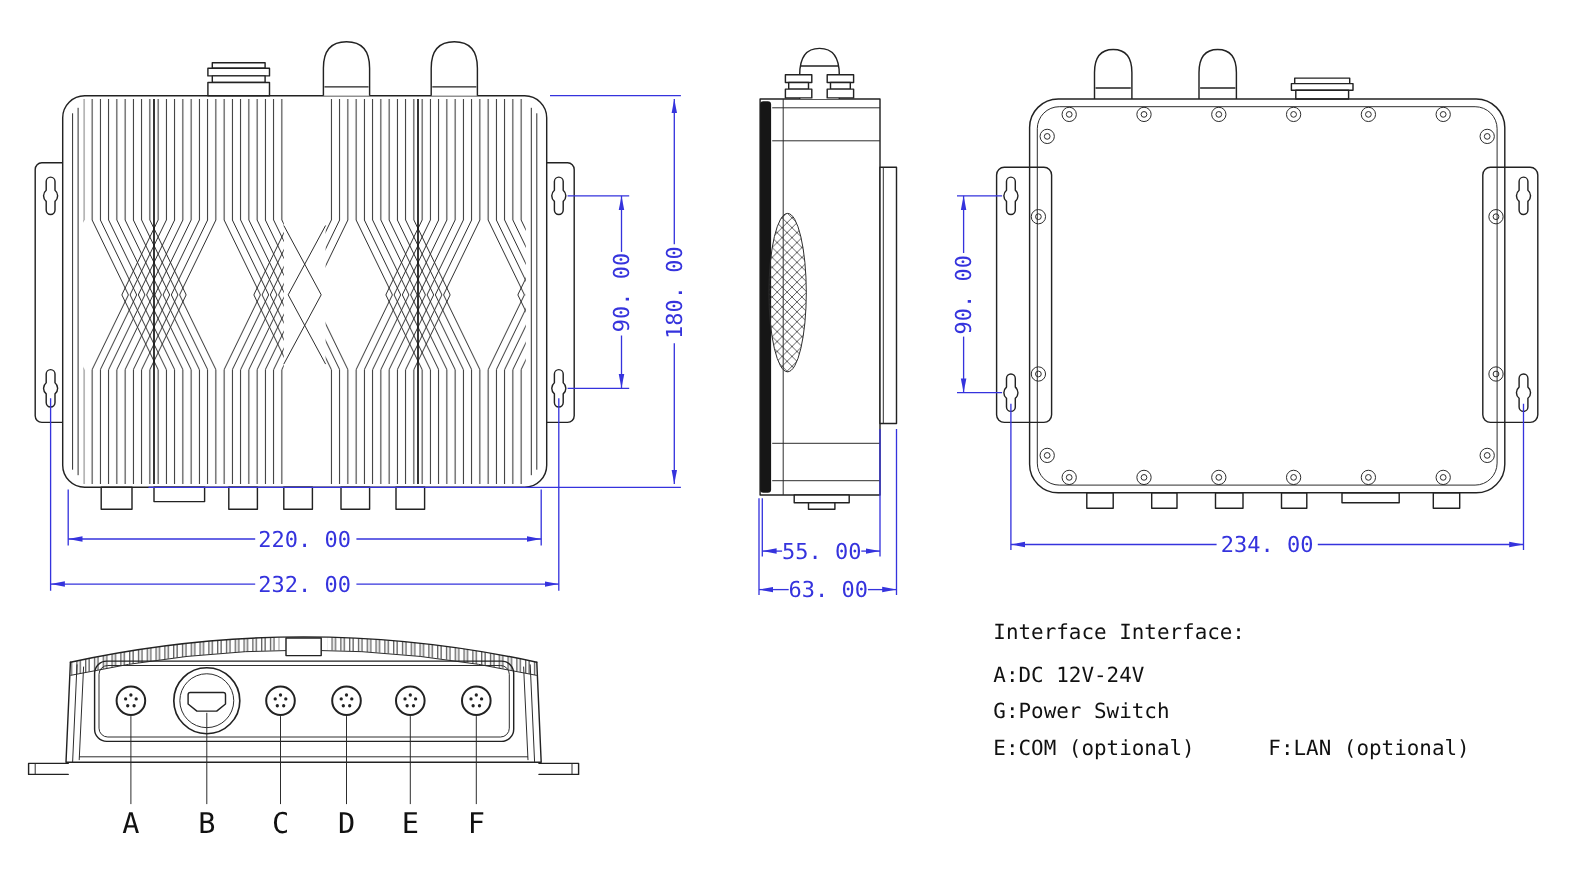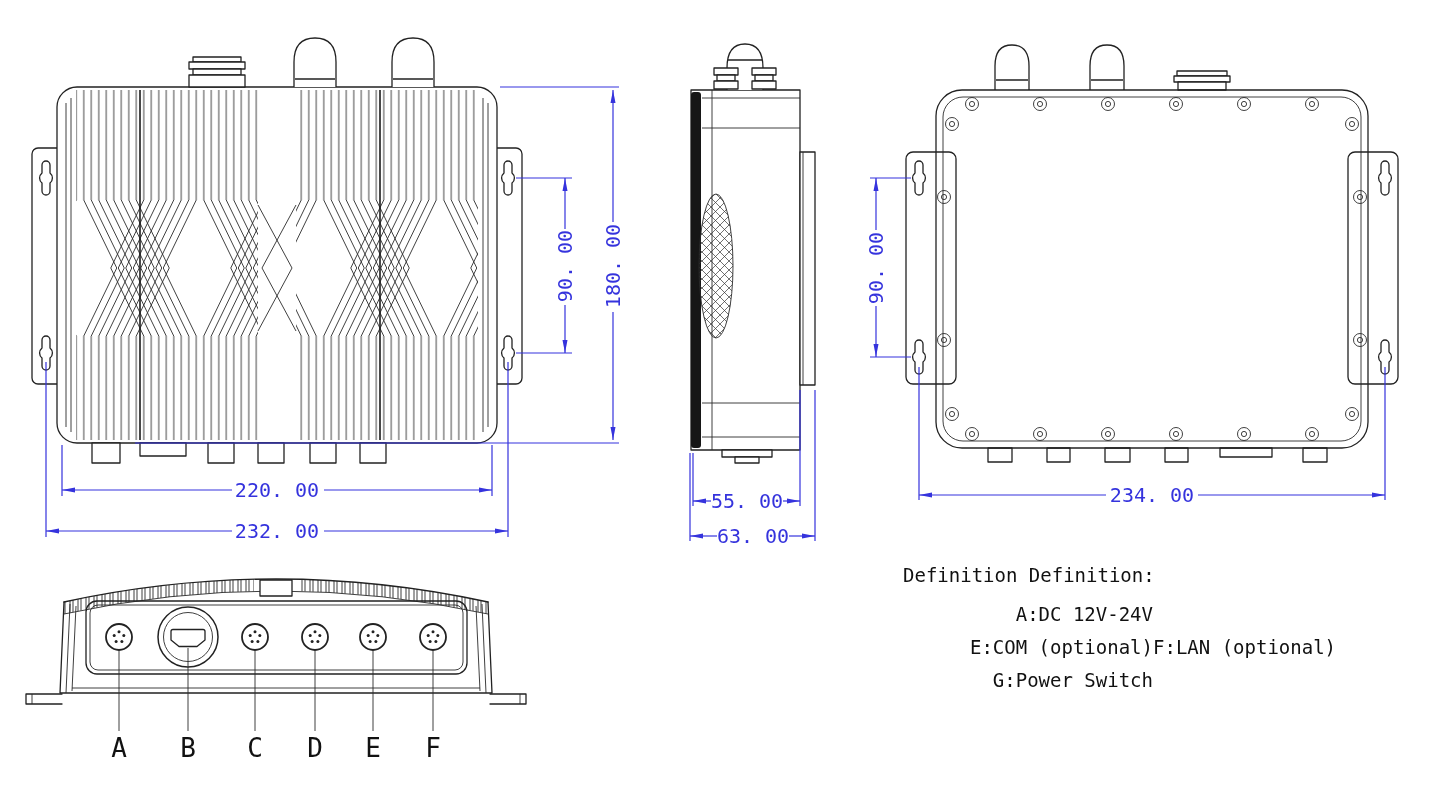--- a/index.html
+++ b/index.html
@@ -10,21 +10,21 @@
   .ln  {stroke:#222;stroke-width:1.3;fill:none;stroke-linejoin:round;stroke-linecap:round;}
   .lnf {stroke:#222;stroke-width:1.3;fill:#fff;stroke-linejoin:round;}
   .thin{stroke:#2a2a2a;stroke-width:0.9;fill:none;}
   .dim {stroke:#3533dd;stroke-width:1.2;fill:none;}
   .dimtxt{fill:#3533dd;font-size:20px;font-family:"DejaVu Sans Mono",monospace;}
   .dot {fill:#222;stroke:none;}
   .portletter{fill:#111;font-size:26px;font-family:"DejaVu Sans Mono",monospace;}
   
   .iface{position:absolute;left:903px;top:559px;color:#111;font-size:19px;line-height:33px;}
   .iface .hd{margin:0 0 6px 0;font-weight:normal;font-size:19px;}
-  .iface .row{display:flex;text-align:right;}
+  .iface .row{display:flex;}
   .iface .c1{width:250px;white-space:pre;}
   .iface .c2{white-space:pre;}
 </style>
 </head>
 <body>
 
 <div id="stage">
 <svg width="1445" height="805" viewBox="0 0 1445 805">
   <defs>
     <marker id="arr" markerUnits="userSpaceOnUse" markerWidth="14" markerHeight="7" refX="13" refY="3" orient="auto-start-reverse">
@@ -284,28 +284,28 @@
       <text class="portletter" x="188" y="757" text-anchor="middle">B</text>
       <text class="portletter" x="255" y="757" text-anchor="middle">C</text>
       <text class="portletter" x="315" y="757" text-anchor="middle">D</text>
       <text class="portletter" x="373" y="757" text-anchor="middle">E</text>
       <text class="portletter" x="433" y="757" text-anchor="middle">F</text>
     </g>
   </g>
 </svg>
 
 <div class="iface">
-  <p class="hd">Definition Definition:</p>
+  <p class="hd">Interface Interface:</p>
   <div class="row">
     <span class="c1">A:DC 12V-24V</span>
   </div>
   <div class="row">
   </div>
   <div class="row">
+    <span class="c1">G:Power Switch</span>
+    <span class="c2"></span>
+  </div>
+  <div class="row">
     <span class="c1">E:COM (optional)</span>
     <span class="c2">F:LAN (optional)</span>
   </div>
-  <div class="row">
-    <span class="c1">G:Power Switch</span>
-    <span class="c2"></span>
-  </div>
 </div>
 </div>
 
 </body></html>

